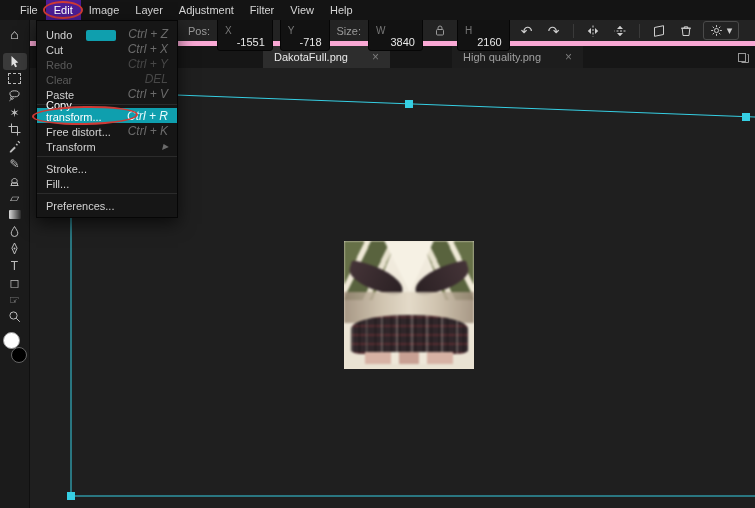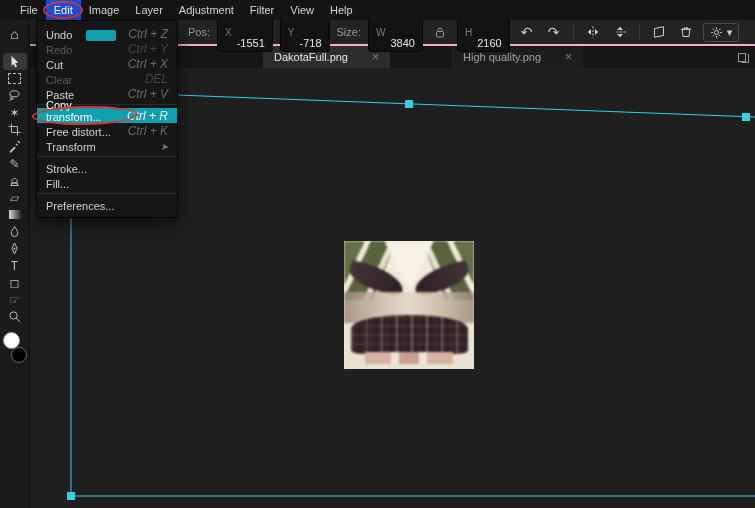--- a/index.html
+++ b/index.html
@@ -3,30 +3,30 @@
 <meta charset="utf-8">
 <style>
   html,body{margin:0;padding:0;}
   body{width:755px;height:508px;position:relative;overflow:hidden;background:#1e1e1e;
        font-family:"Liberation Sans",sans-serif;font-size:11px;color:#ccc;}
 
   
   .menubar{position:absolute;left:0;top:0;width:755px;height:20px;background:#141414;
            display:flex;align-items:center;padding-left:12px;box-sizing:border-box;z-index:40;}
   .menu-item{padding:0 8px;height:20px;line-height:20px;color:#d6d6d6;position:relative;cursor:default;white-space:nowrap;}
-  .menu-item.open{background:#1d4ed8;color:#fff;}
+  .menu-item.open{background:#4c1d95;color:#fff;}
 
   
   .ann{position:absolute;border:2px solid #cf3a35;border-radius:50%;pointer-events:none;z-index:70;box-sizing:border-box;}
   .ann-edit{left:-3px;top:1px;width:40px;height:18px;}
   .ann-ft{left:-5px;top:-2px;width:106px;height:19px;transform:rotate(-1deg);}
 
   
   .optionsbar{position:absolute;left:30px;top:20px;width:725px;height:26px;background:#232323;
-              border-bottom:2px solid #f9a8d4;display:flex;align-items:center;box-sizing:border-box;
+              border-bottom:5px solid #f9a8d4;display:flex;align-items:center;box-sizing:border-box;
               padding-left:158px;gap:7px;z-index:30;}
   .ob-label{color:#9a9a9a;}
   .field{display:flex;align-items:center;gap:5px;background:#121212;border:1px solid #060606;
          border-radius:3px;padding:2px 7px;}
   .field .fl{color:#777;font-size:10px;}
   .field .fv{color:#e8e8e8;margin-top:22px;}
   .obicon{width:20px;height:20px;display:flex;align-items:center;justify-content:center;
           color:#cfcfcf;font-size:14px;cursor:pointer;}
   .sep{width:1px;height:14px;background:#3a3a3a;margin:0 2px;}
   .gearbtn{display:flex;align-items:center;gap:4px;border:1px solid #4a4a4a;border-radius:3px;
@@ -284,27 +284,27 @@
     </div>
   </div>
 </div>
 
 <div class="dropdown">
   <div class="mrow">
     <span>Undo</span>
     <span class="chip"></span>
     <span class="ms">Ctrl + Z</span>
   </div>
+  <div class="mrow">
+    <span>Cut</span>
+    <span class="ms">Ctrl + X</span>
+  </div>
   <div class="mrow dis">
     <span>Redo</span>
     <span class="ms">Ctrl + Y</span>
-  </div>
-  <div class="mrow">
-    <span>Cut</span>
-    <span class="ms">Ctrl + X</span>
   </div>
   <div class="mrow dis">
     <span>Clear</span>
     <span class="ms">DEL</span>
   </div>
   <div class="mrow">
     <span>Paste</span>
     <span class="ms">Ctrl + V</span>
   </div>
   <div class="msep"></div>

